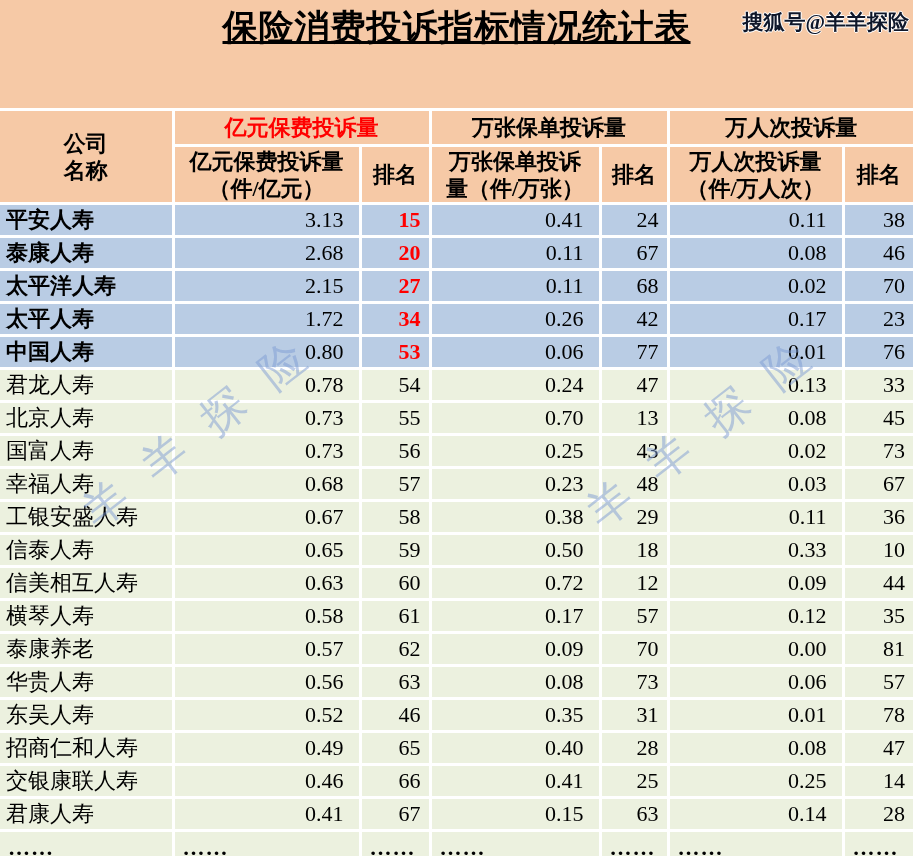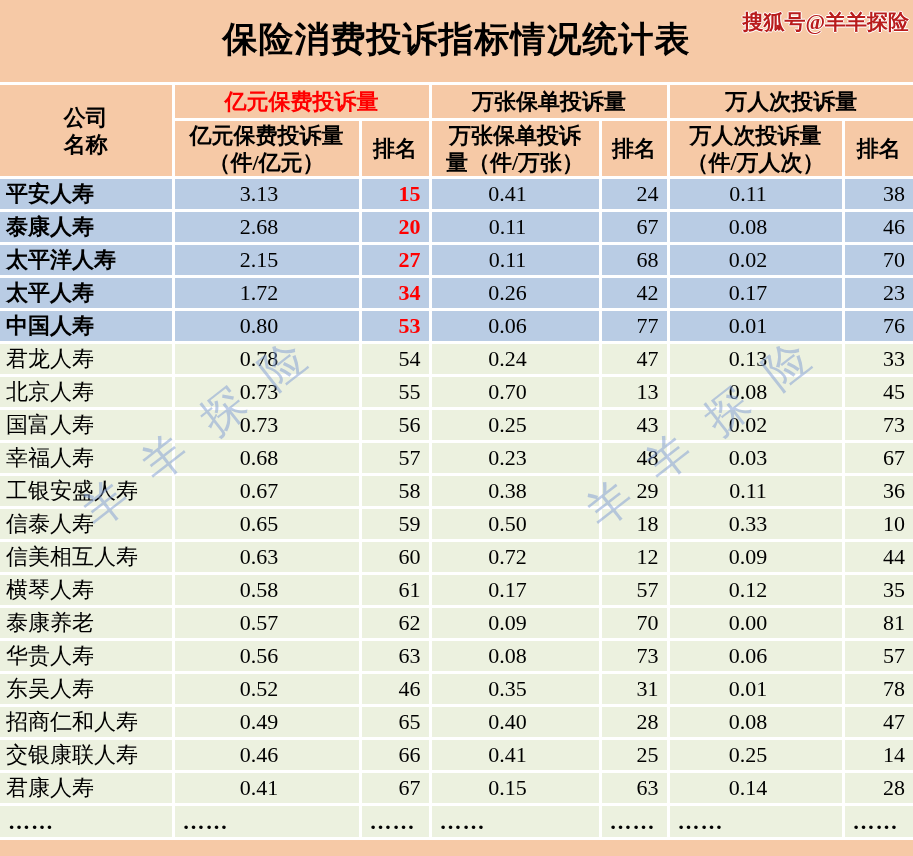--- a/index.html
+++ b/index.html
@@ -4,45 +4,45 @@
 <style>
   html,body{margin:0;padding:0;background:#ffffff;}
   .page{
     position:relative;
     width:913px;height:856px;
     background:#f6c9a6;
     overflow:hidden;
     font-family:"Liberation Serif","DejaVu Serif",serif;
     color:#000;
   }
-  .titlebox{height:82px;box-sizing:border-box;padding-top:18px;text-align:center;}
+  .titlebox{height:108px;box-sizing:border-box;padding-top:6px;text-align:center;text-decoration:underline;}
   .title-line{font-size:35px;font-weight:700;line-height:43px;letter-spacing:1px;}
   .sohu{
     position:absolute;top:8px;right:4px;
-    font-size:21px;font-weight:700;color:#b91c1c;
+    font-size:21px;font-weight:700;color:#0f172a;
     text-shadow:1px 0 0 #fff,-1px 0 0 #fff,0 1px 0 #fff,0 -1px 0 #fff;
     z-index:6;
   }
   table{
     width:913px;border-collapse:collapse;table-layout:fixed;
     border-left:hidden;border-right:hidden;
   }
   th,td{border:3px solid #fff;padding:0;font-size:22px;vertical-align:middle;overflow:hidden;}
   thead th{
     background:#f6c9a6;font-weight:700;text-align:center;
     white-space:pre-line;line-height:27px;
   }
   tr.group th{height:33px;}
   tr.subh th{height:55px;}
   th.g-red{color:#ff0000;}
   tbody td{height:30px;background:#ecf1df;}
   tbody tr.hl td{background:#b9cce4;}
   td.company{text-align:left;padding-left:6px;margin-left:40px;}
   tr.hl td.company{font-weight:700;}
-  td.val{text-align:center;padding-right:15px;}
+  td.val{text-align:right;padding-right:15px;}
   td.rank{text-align:right;padding-right:8px;}
   td.red{color:#ff0000;font-weight:700;margin-top:35px;}
   tr.dots td{text-align:left;padding-left:8px;padding-right:0;height:31px;font-weight:700;letter-spacing:1px;}
   .wm{
     position:absolute;z-index:5;pointer-events:none;
     font-size:44px;color:rgba(125,155,212,0.5);
     letter-spacing:10px;white-space:nowrap;
     transform:rotate(-38deg);transform-origin:left center;
   }
   .wm-left{left:88px;top:488px;}

